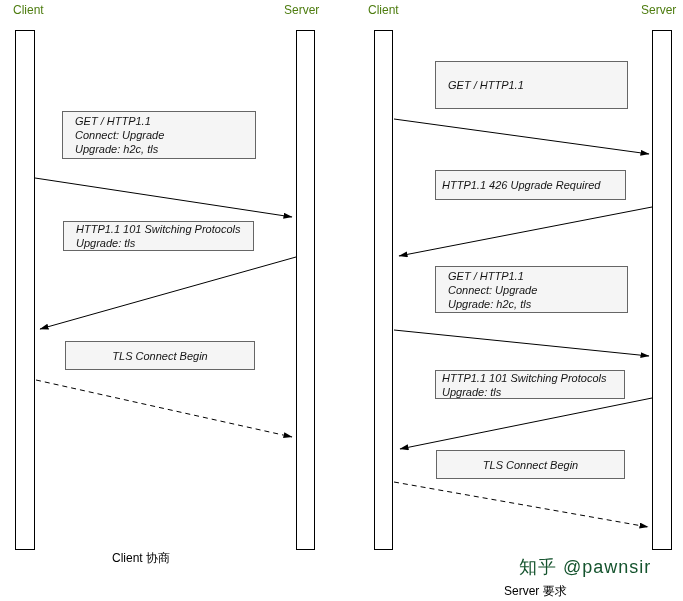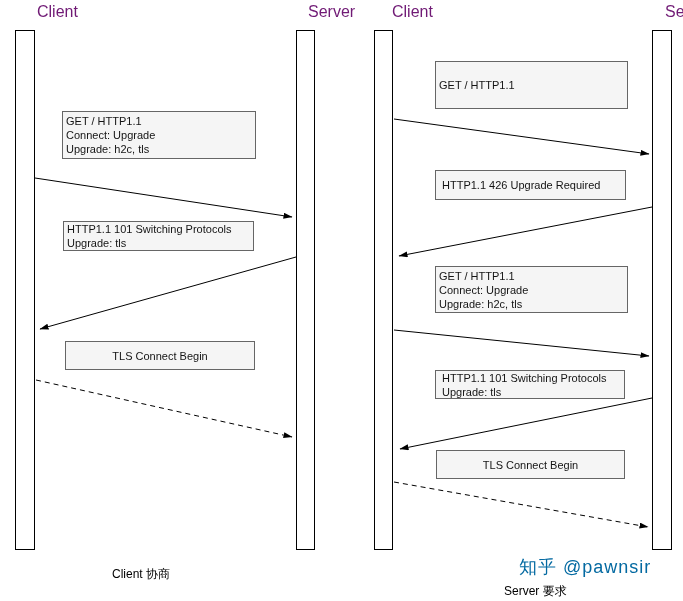--- a/index.html
+++ b/index.html
@@ -1,39 +1,39 @@
 <!DOCTYPE html>
 <html><head>
 <meta charset="utf-8">
 <style>
   html,body{margin:0;padding:0;background:#fff;}
   .canvas{
     position:relative;width:683px;height:601px;background:#ffffff;
     font-family:"Liberation Sans",sans-serif;overflow:hidden;color:#000;
   }
-  .actor-label{position:absolute;font-size:16px;color:#701a75;white-space:nowrap;margin-left:24px;}
+  .actor-label{position:absolute;font-size:12px;color:#4d7c0f;white-space:nowrap;}
   .lifeline{
     position:absolute;top:30px;height:520px;background:#ffffff;
     border:1.5px solid #000;box-sizing:border-box;
   }
   .msg-box{
     position:absolute;background:#f5f5f5;border:1px solid #666;
     box-sizing:border-box;font-size:11px;line-height:14px;color:#141414;
     display:flex;flex-direction:column;justify-content:center;
-    padding:2px 3px;white-space:nowrap;overflow:hidden;
+    padding:2px 12px;white-space:nowrap;overflow:hidden;font-style:italic;
   }
   .msg-box.pad6{padding-left:6px;}
   .msg-box.center{align-items:center;text-align:right;}
   .arrows{position:absolute;left:0;top:0;}
   .arrows line{stroke:#000;stroke-width:1;}
   .arrows line.dashed{stroke-dasharray:5 4;}
   .caption{position:absolute;font-size:12px;color:#000;white-space:nowrap;}
   .watermark{
     position:absolute;left:519px;top:555px;font-size:18px;
-    color:#0369a1;white-space:nowrap;letter-spacing:1px;
+    color:#14532d;white-space:nowrap;letter-spacing:1px;
   }
 </style>
 </head>
 <body>
 
 <div class="canvas">
 
   <svg class="arrows" width="683" height="601">
     <defs>
       <marker id="ah" markerWidth="10" markerHeight="8" refX="8.5" refY="3" orient="auto">
@@ -66,21 +66,21 @@
 
   <div class="msg-box" style="left:63px;top:221px;width:191px;height:30px;">
     <div>HTTP1.1 101 Switching Protocols</div>
     <div>Upgrade: tls</div>
   </div>
 
   <div class="msg-box center" style="left:65px;top:341px;width:190px;height:29px;">
     <div>TLS Connect Begin</div>
   </div>
 
-  <div class="caption" style="left:112px;top:566px;text-align:center;">Client 协商</div>
+  <div class="caption" style="left:112px;top:550px;text-align:center;">Client 协商</div>
 
   <div class="actor-label" style="left:368px;top:3px;">Client</div>
   <div class="actor-label" style="left:641px;top:3px;">Server</div>
 
   <div class="lifeline" style="left:374px;width:19px;"></div>
   <div class="lifeline" style="left:652px;width:20px;"></div>
 
   <div class="msg-box" style="left:435px;top:61px;width:193px;height:48px;">
     <div>GET / HTTP1.1</div>
   </div>

